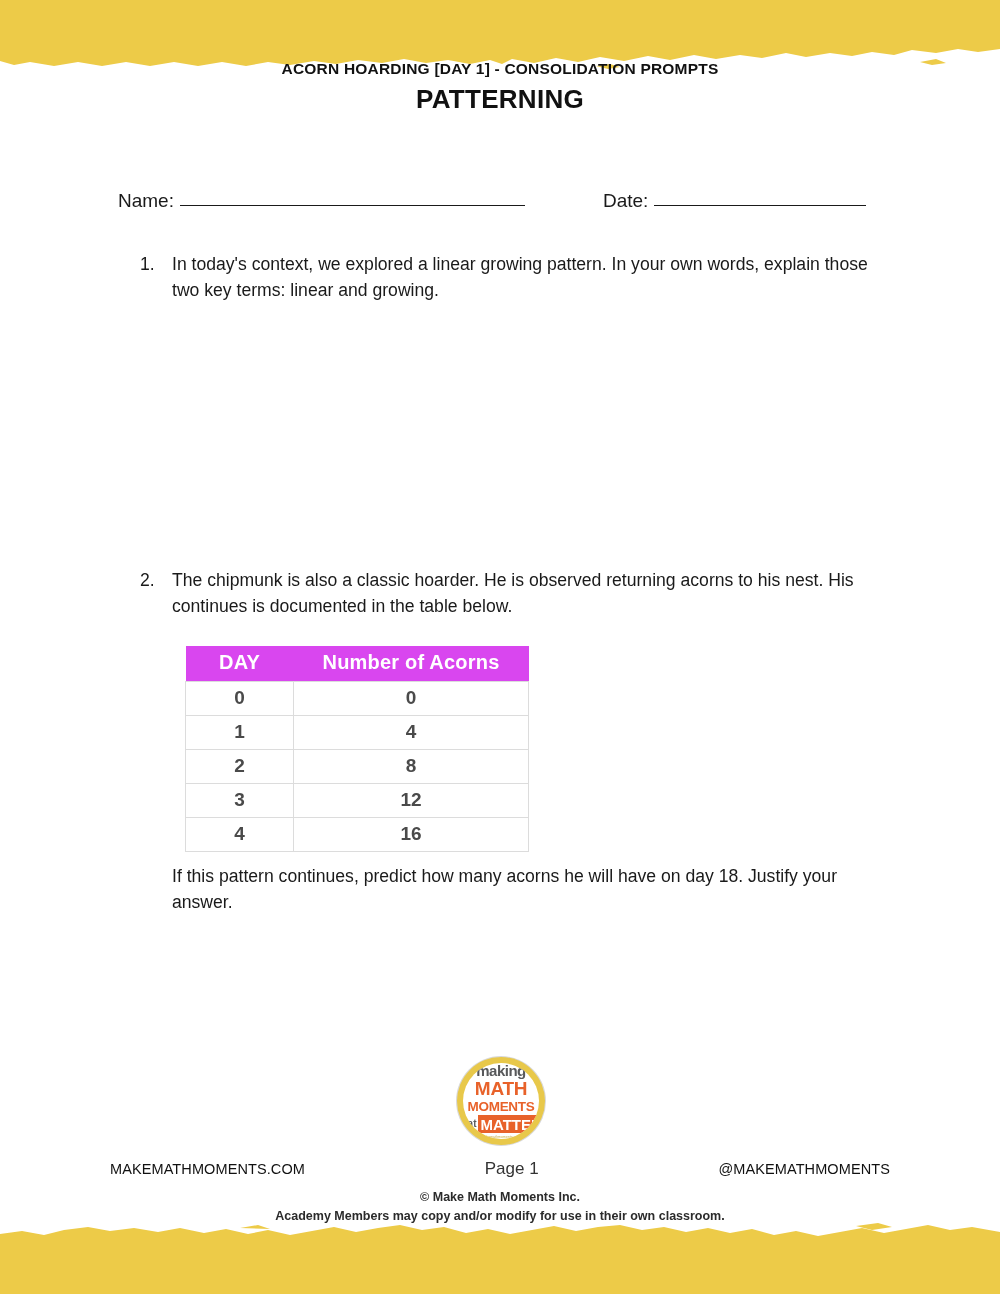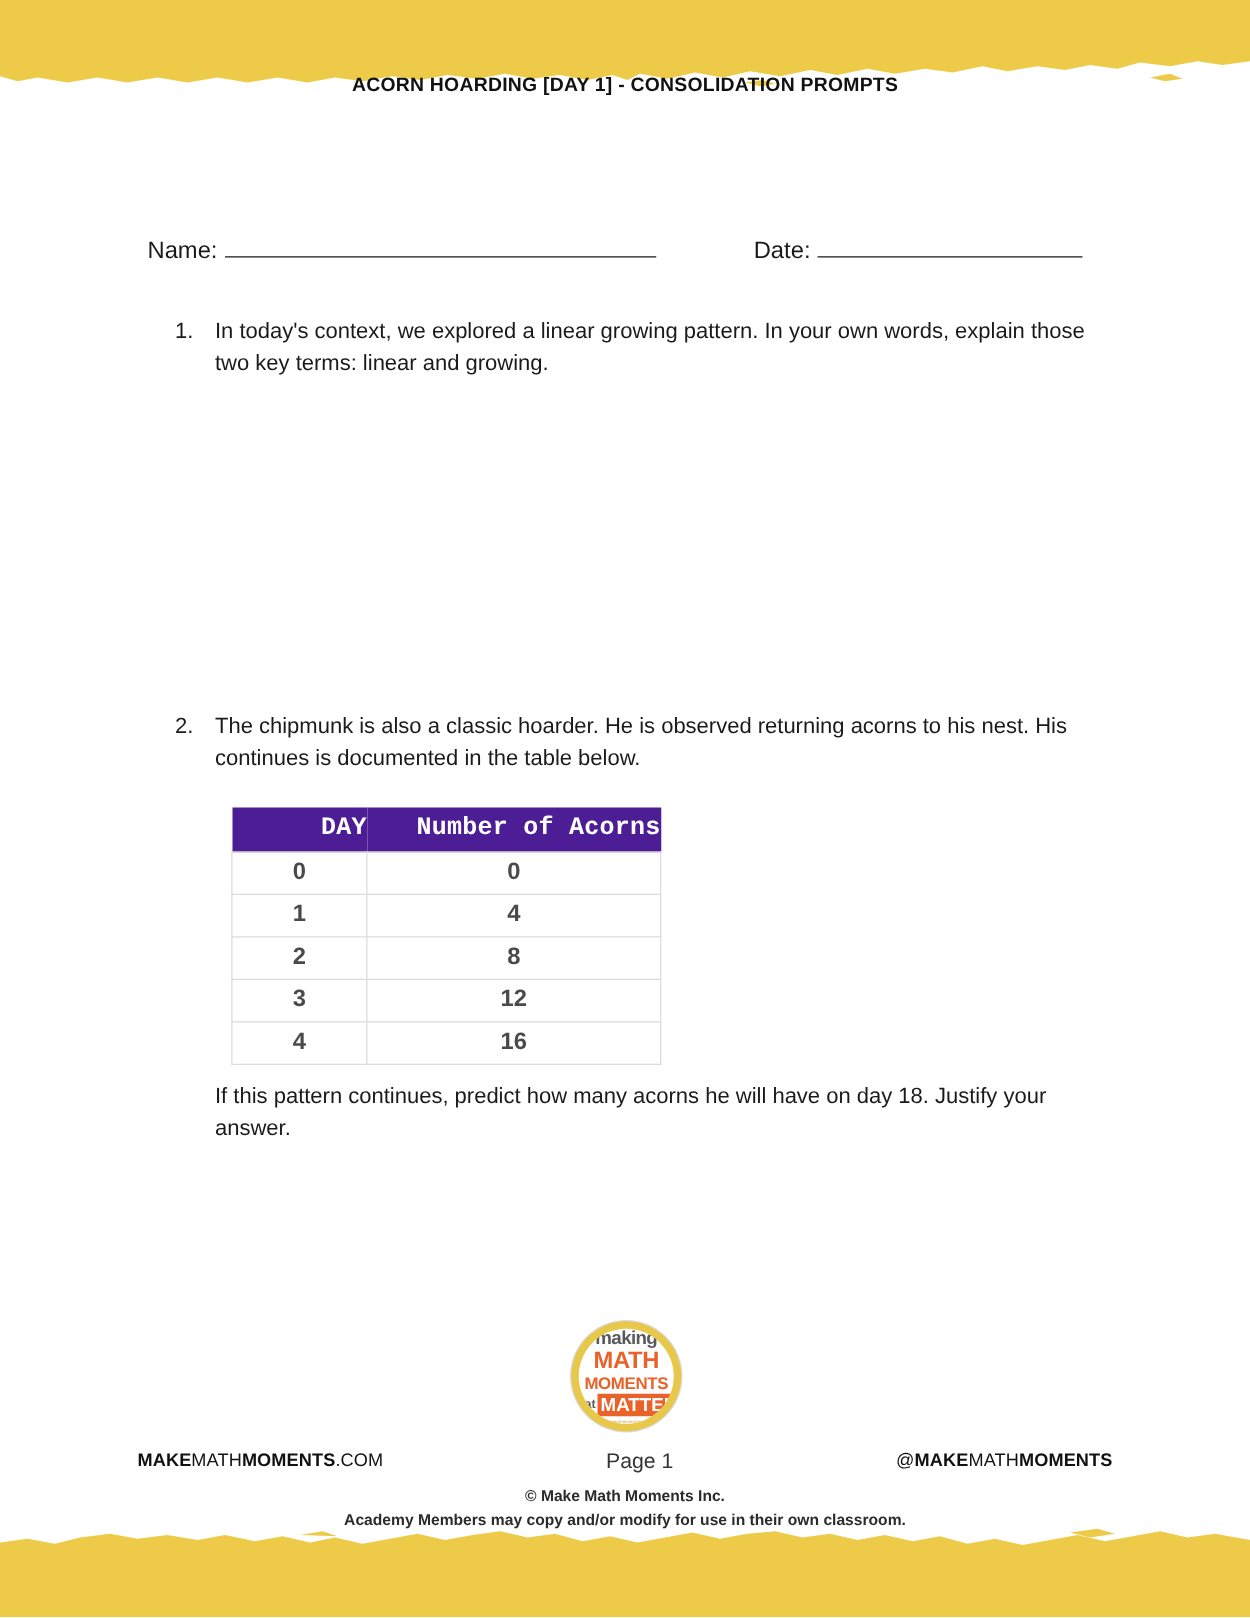--- a/index.html
+++ b/index.html
@@ -105,29 +105,28 @@
   
   .acorn-table {
     position: absolute;
     top: 646px;
     left: 185px;
     width: 343px;
     border-collapse: collapse;
     table-layout: fixed;
   }
   .acorn-table th {
-    background: #4c1d95;
+    background: #d946ef;
     color: #ffffff;
     font-size: 20px;
     font-weight: bold;
     padding: 5px 0 7px 0;
     border: none;
-    text-align: right;
+    text-align: center;
     letter-spacing: 0.2px;
-    font-family: Liberation Mono, monospace;
   }
   .acorn-table th.col-day { width: 108px; }
   .acorn-table th.col-acorns { width: 235px; }
   .acorn-table td {
     font-size: 19px;
     font-weight: bold;
     color: #4a4a4a;
     text-align: center;
     padding: 5px 0 6px 0;
     border: 1px solid #dcdcdc;
@@ -219,21 +218,21 @@
     top: 1159px;
     left: 110px;
     width: 780px;
     display: flex;
     align-items: center;
     justify-content: space-between;
     font-size: 14.5px;
     color: #111111;
   }
   .f-left, .f-right { font-weight: normal; letter-spacing: 0.1px; }
-  .f-left b, .f-right b { font-weight: bold; }
+  .f-left b, .f-right b { font-weight: normal; }
   .f-center { font-size: 17px; color: #333333; text-align: center; }
 
   .copyright {
     position: absolute;
     top: 1188px;
     left: 0;
     width: 1000px;
     text-align: center;
     font-size: 12.5px;
     line-height: 1.5;
@@ -246,20 +245,21 @@
 
 <div class="band band-top">
   <svg viewBox="0 0 1000 78" preserveAspectRatio="none" aria-hidden="true">
     <path fill="#EDCB48" d="M0,0 H1000 V49 L978,52 L958,49 L936,53 L912,50 L894,55 L872,52 L852,56 L830,53 L806,57 L786,53 L762,58 L740,55 L716,59 L694,55 L670,60 L648,56 L624,61 L600,57 L578,62 L556,58 L534,63 L512,59 L502,64 L490,60 L470,64 L448,60 L426,63 L404,59 L382,63 L358,60 L336,64 L314,61 L290,65 L268,62 L246,66 L222,62 L198,66 L174,62 L150,66 L126,62 L102,66 L78,62 L54,66 L30,62 L14,65 L0,61 Z"></path>
     <path fill="#EDCB48" d="M596,66 l14,-2 l10,3 l-12,2 Z M1192,70 l8,-2 l6,3 Z M920,62 l16,-3 l10,4 l-14,2 Z"></path>
   </svg>
 </div>
 
 <div class="header">
   <div class="title-kicker">ACORN HOARDING [DAY 1] - CONSOLIDATION PROMPTS</div>
+  <div class="title-main">PATTERNING</div>
 </div>
 
 <div class="namedate">
   <span class="nd-label">Name:</span>
   <span class="nd-rule name"></span>
   <span class="nd-gap"></span>
   <span class="nd-label">Date:</span>
   <span class="nd-rule date"></span>
 </div>
 

